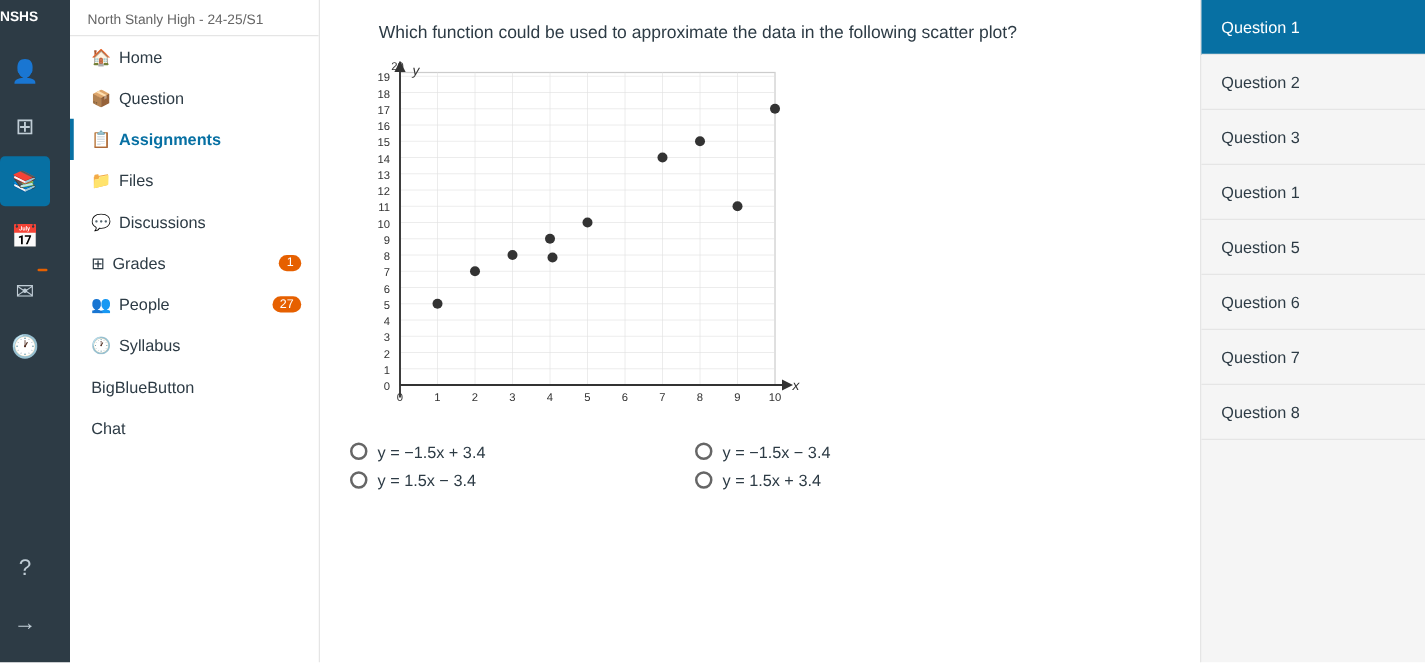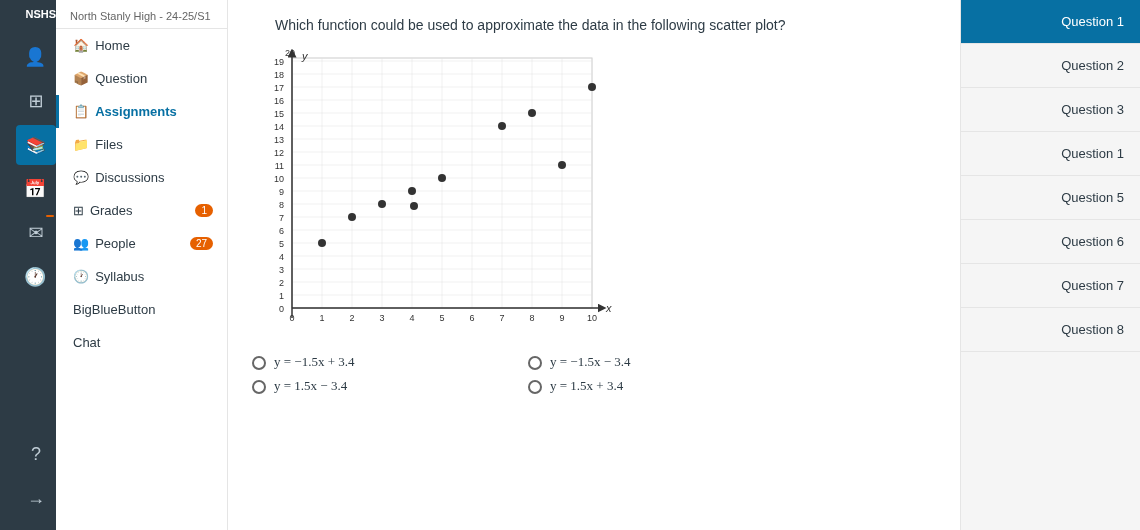--- a/index.html
+++ b/index.html
@@ -4,21 +4,21 @@
   <style>
     * { box-sizing: border-box; margin: 0; padding: 0; }
     body { font-family: 'Segoe UI', Arial, sans-serif; background: #fff; width: 1140px; height: 530px; overflow: hidden; display: flex; }
 
     
     .icon-bar {
       width: 56px;
       background: #2d3b45;
       display: flex;
       flex-direction: column;
-      align-items: flex-end;
+      align-items: flex-start;
       padding-top: 8px;
       flex-shrink: 0;
     }
     .icon-bar .logo {
       color: #fff;
       font-weight: bold;
       font-size: 11px;
       margin-bottom: 16px;
       text-align: center;
       line-height: 1.2;
@@ -50,21 +50,21 @@
     .icon-bar .bottom-icons {
       margin-top: auto;
       display: flex;
       flex-direction: column;
       align-items: center;
       padding-bottom: 8px;
     }
 
     
     .sidebar {
-      width: 172px;
+      width: 200px;
       background: #fff;
       border-right: 1px solid #e5e5e5;
       flex-shrink: 0;
       overflow-y: auto;
     }
     .sidebar-header {
       padding: 10px 14px 6px;
       font-size: 11px;
       color: #666;
       border-bottom: 1px solid #e5e5e5;
@@ -137,26 +137,25 @@
     
     .choices {
       display: grid;
       grid-template-columns: 1fr 1fr;
       gap: 8px 32px;
       margin-top: 4px;
       max-width: 520px;
     }
     .choice-item {
       display: flex;
-      align-items: flex-end;
+      align-items: center;
       gap: 8px;
       font-size: 13px;
       color: #2d3b45;
       cursor: pointer;
-      font-family: Liberation Serif, serif;
     }
     .radio-circle {
       width: 14px;
       height: 14px;
       border: 2px solid #666;
       border-radius: 50%;
       flex-shrink: 0;
     }
 
     
@@ -166,21 +165,20 @@
       border-left: 1px solid #e5e5e5;
       flex-shrink: 0;
       overflow-y: auto;
     }
     .right-panel-item {
       padding: 14px 16px;
       font-size: 13px;
       color: #2d3b45;
       border-bottom: 1px solid #e5e5e5;
       cursor: pointer;
-      text-align: right;
     }
     .right-panel-item:first-child {
       background: #0770a3;
       color: #fff;
       font-weight: 500;
     }
   </style>
 </head>
 <body>
 

